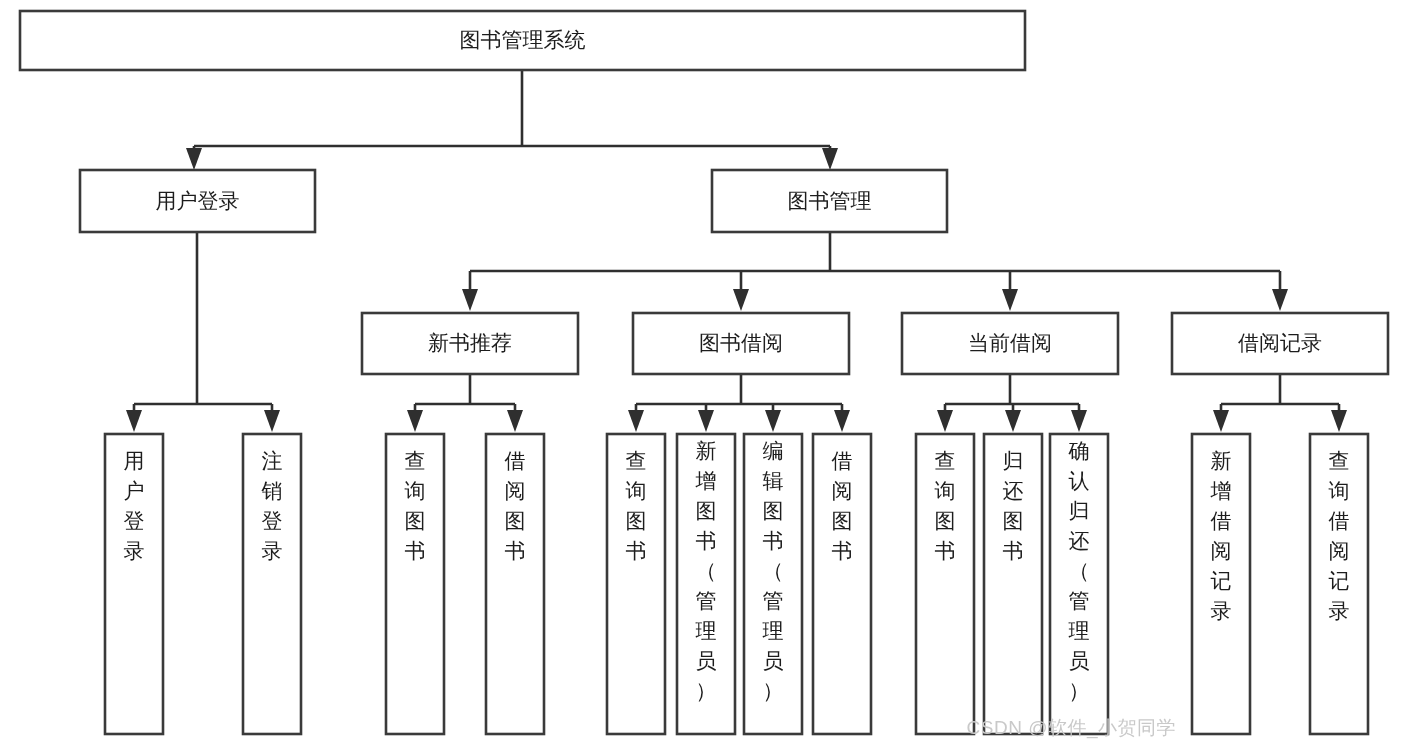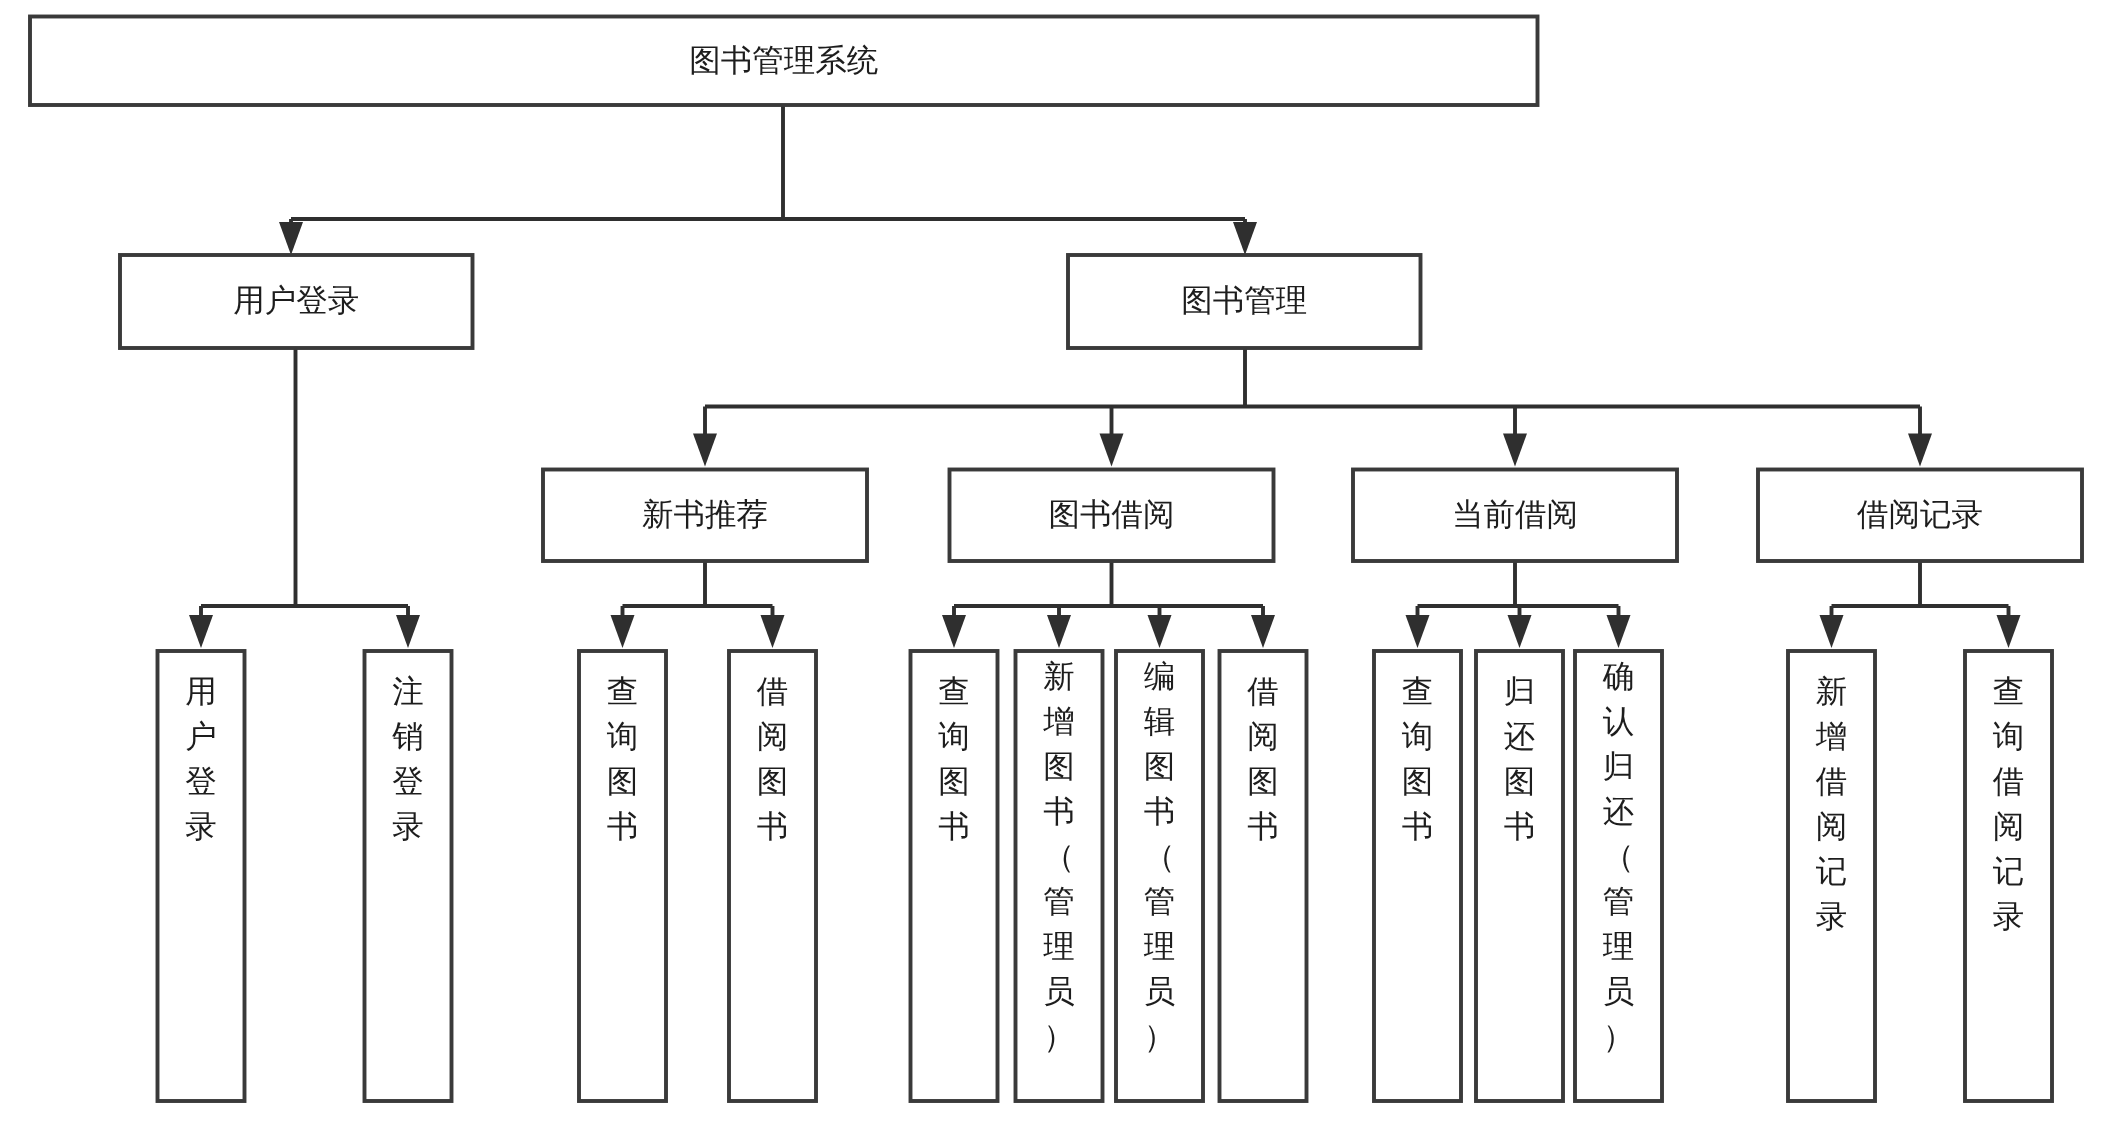--- a/index.html
+++ b/index.html
@@ -203,14 +203,15 @@
           <rect x="1192" y="434" width="58" height="300" class="node-box"></rect>
           <text x="1221" y="468" class="node-label-vertical"><tspan x="1221" dy="0">新</tspan><tspan x="1221" dy="30">增</tspan><tspan x="1221" dy="30">借</tspan><tspan x="1221" dy="30">阅</tspan><tspan x="1221" dy="30">记</tspan><tspan x="1221" dy="30">录</tspan></text>
         </g>
         <g>
           <rect x="1310" y="434" width="58" height="300" class="node-box"></rect>
           <text x="1339" y="468" class="node-label-vertical"><tspan x="1339" dy="0">查</tspan><tspan x="1339" dy="30">询</tspan><tspan x="1339" dy="30">借</tspan><tspan x="1339" dy="30">阅</tspan><tspan x="1339" dy="30">记</tspan><tspan x="1339" dy="30">录</tspan></text>
         </g>
       </g>
   </svg>
 
+  <div class="watermark">CSDN @软件_小贺同学</div>
 
 </div>
 
 </body></html>

